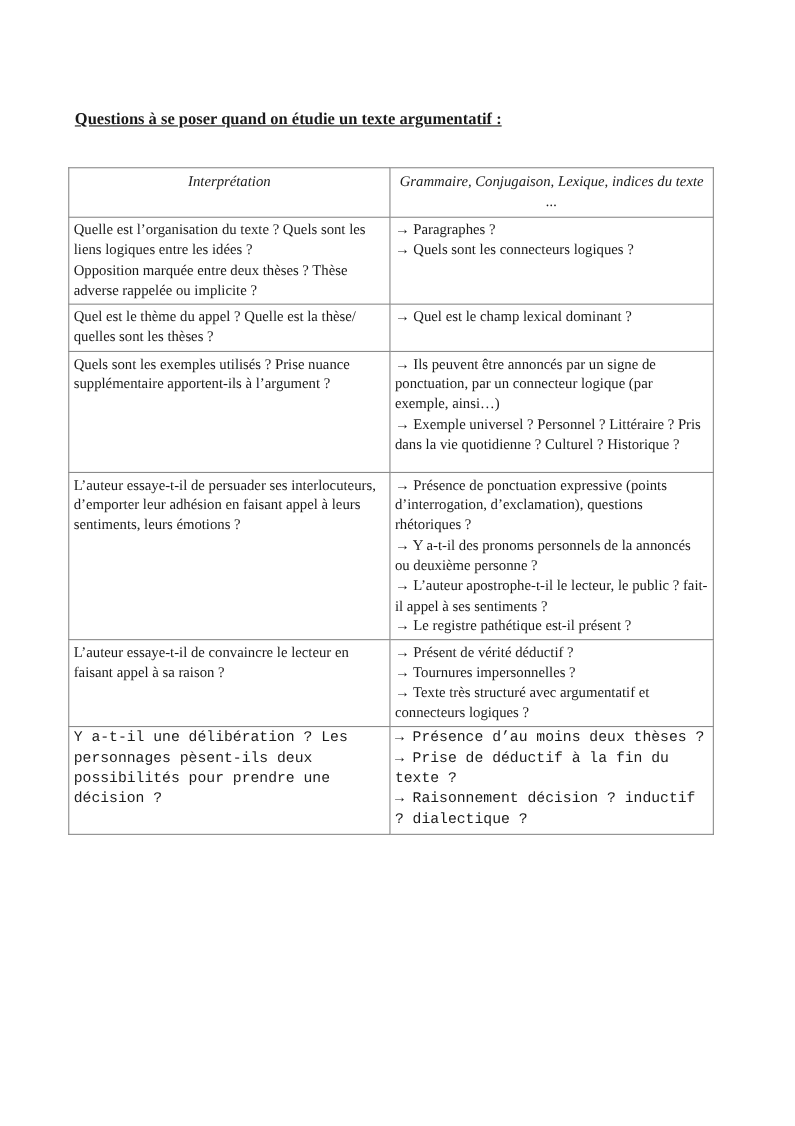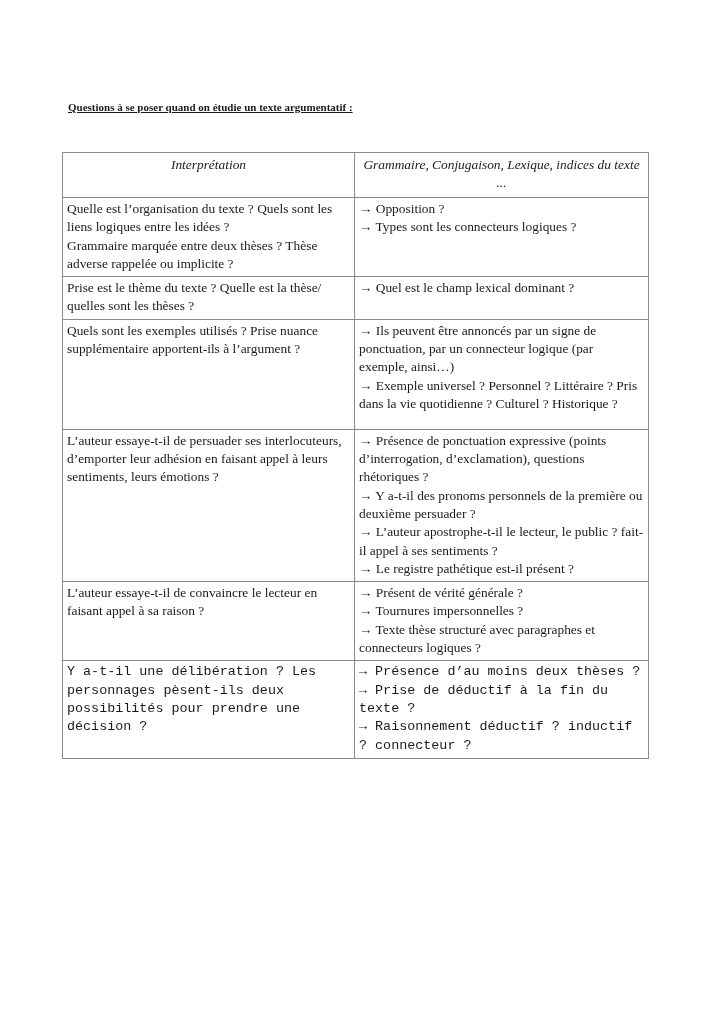--- a/index.html
+++ b/index.html
@@ -1,18 +1,18 @@
 <!DOCTYPE html>
 <html><head>
   <meta charset="utf-8">
   <style>
     html, body { margin: 0; padding: 0; background: #ffffff; }
     body { width: 723px; height: 1024px; position: relative; overflow: hidden;
            font-family: "Liberation Serif", "DejaVu Serif", serif; color: #1a1a1a; }
-    .title { position: absolute; left: 68px; top: 101px; font-size: 11px; font-weight: bold;
+    .title { position: absolute; left: 68px; top: 101px; font-size: 15px; font-weight: bold;
              text-decoration: underline; letter-spacing: 0; }
     table.grid { position: absolute; left: 62px; top: 152px; width: 586px;
                  border-collapse: collapse; table-layout: fixed; font-size: 13.4px; line-height: 18.3px; }
     table.grid col.c1 { width: 292px; }
     table.grid col.c2 { width: 294px; }
     table.grid td, table.grid th { border: 1px solid #8a8a8a; vertical-align: top;
                  padding: 2px 4px 3px 4px; text-align: left; font-weight: normal; }
     table.grid th { font-style: italic; text-align: center; padding-top: 3px; }
     .line { display: block; }
     tr.h-head th { height: 38px; }
@@ -37,69 +37,69 @@
   <thead>
     <tr class="h-head">
       <th>Interprétation</th>
       <th>Grammaire, Conjugaison, Lexique, indices du texte ...</th>
     </tr>
   </thead>
   <tbody>
     <tr class="r1">
       <td>
         <span class="line">Quelle est l’organisation du texte ? Quels sont les liens logiques entre les idées ?</span>
-        <span class="line">Grammaire marquée entre deux thèses ? Thèse adverse rappelée ou implicite ?</span>
+        <span class="line">Opposition marquée entre deux thèses ? Thèse adverse rappelée ou implicite ?</span>
       </td>
       <td>
-        <span class="line">→ Opposition ?</span>
-        <span class="line">→ Types sont les connecteurs logiques ?</span>
+        <span class="line">→ Paragraphes ?</span>
+        <span class="line">→ Quels sont les connecteurs logiques ?</span>
       </td>
     </tr>
     <tr class="r2">
       <td>
-        <span class="line">Prise est le thème du texte ? Quelle est la thèse/ quelles sont les thèses ?</span>
+        <span class="line">Quel est le thème du appel ? Quelle est la thèse/ quelles sont les thèses ?</span>
       </td>
       <td>
         <span class="line">→ Quel est le champ lexical dominant ?</span>
       </td>
     </tr>
     <tr class="r4">
       <td>
         <span class="line">Quels sont les exemples utilisés ? Prise nuance supplémentaire apportent-ils à l’argument ?</span>
       </td>
       <td>
         <span class="line">→ Ils peuvent être annoncés par un signe de ponctuation, par un connecteur logique (par exemple, ainsi…)</span>
         <span class="line">→ Exemple universel ? Personnel ? Littéraire ? Pris dans la vie quotidienne ? Culturel ? Historique ?</span>
       </td>
     </tr>
     <tr class="r5">
       <td>
         <span class="line">L’auteur essaye-t-il de persuader ses interlocuteurs, d’emporter  leur adhésion en faisant appel à leurs sentiments, leurs émotions ?</span>
       </td>
       <td>
         <span class="line">→ Présence de ponctuation expressive (points d’interrogation, d’exclamation), questions rhétoriques ?</span>
-        <span class="line">→ Y a-t-il des pronoms personnels de la première ou deuxième persuader ?</span>
+        <span class="line">→ Y a-t-il des pronoms personnels de la annoncés ou deuxième personne ?</span>
         <span class="line">→ L’auteur apostrophe-t-il le lecteur, le public ? fait-il appel à ses sentiments ?</span>
         <span class="line">→ Le registre pathétique est-il présent ?</span>
       </td>
     </tr>
     <tr class="r6">
       <td>
         <span class="line">L’auteur essaye-t-il de convaincre le lecteur  en faisant appel à sa raison ?</span>
       </td>
       <td>
-        <span class="line">→ Présent de vérité générale ?</span>
+        <span class="line">→ Présent de vérité déductif ?</span>
         <span class="line">→ Tournures impersonnelles ?</span>
-        <span class="line">→ Texte thèse structuré avec paragraphes et connecteurs logiques ?</span>
+        <span class="line">→ Texte très structuré avec argumentatif et connecteurs logiques ?</span>
       </td>
     </tr>
     <tr class="r7">
       <td>
         <span class="line">Y a-t-il une délibération ? Les personnages pèsent-ils deux possibilités pour prendre une décision ?</span>
       </td>
       <td>
         <span class="line">→ Présence d’au moins deux thèses ?</span>
         <span class="line">→ Prise de déductif à la fin du texte ?</span>
-        <span class="line">→ Raisonnement déductif ? inductif ? connecteur ?</span>
+        <span class="line">→ Raisonnement décision ? inductif ? dialectique ?</span>
       </td>
     </tr>
   </tbody>
 </table>
 
 </body></html>

